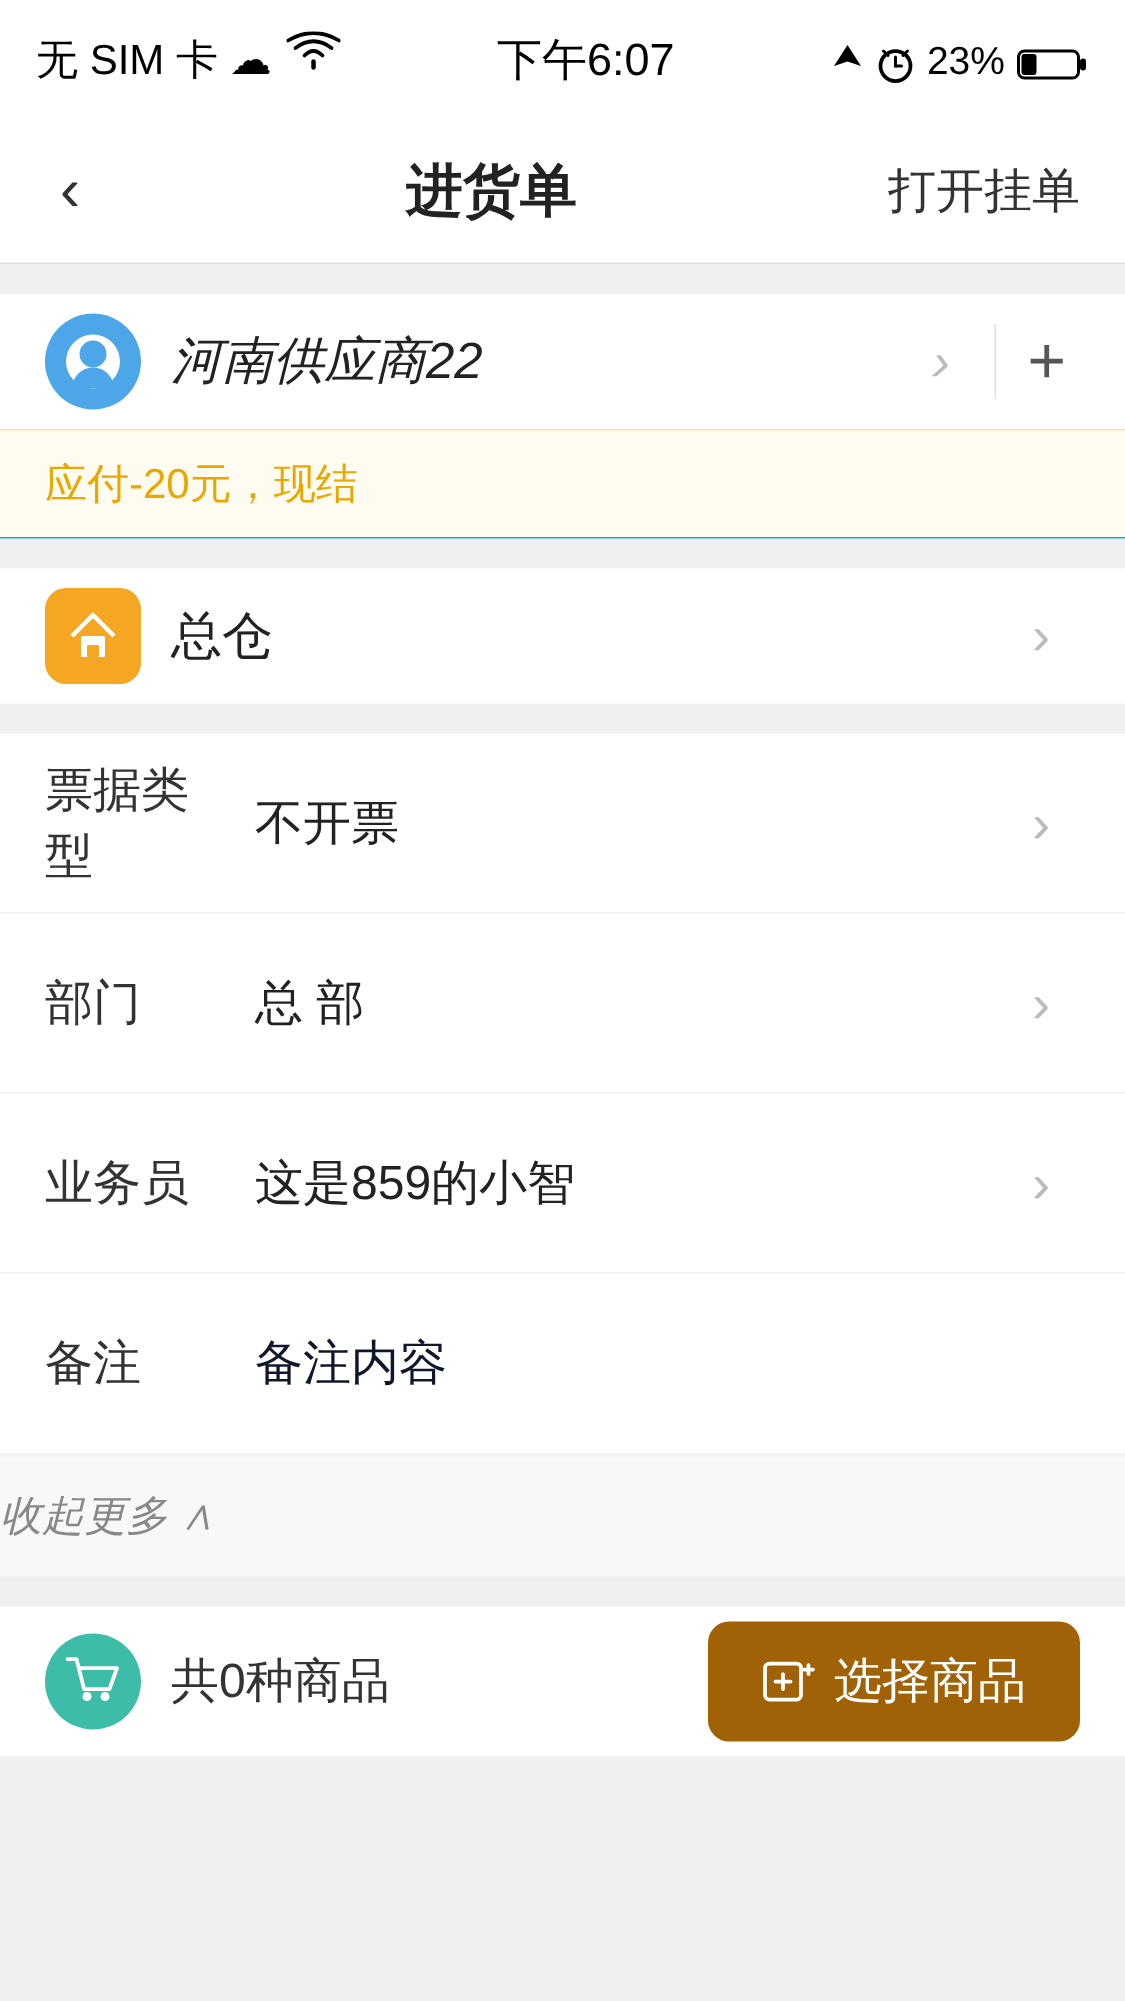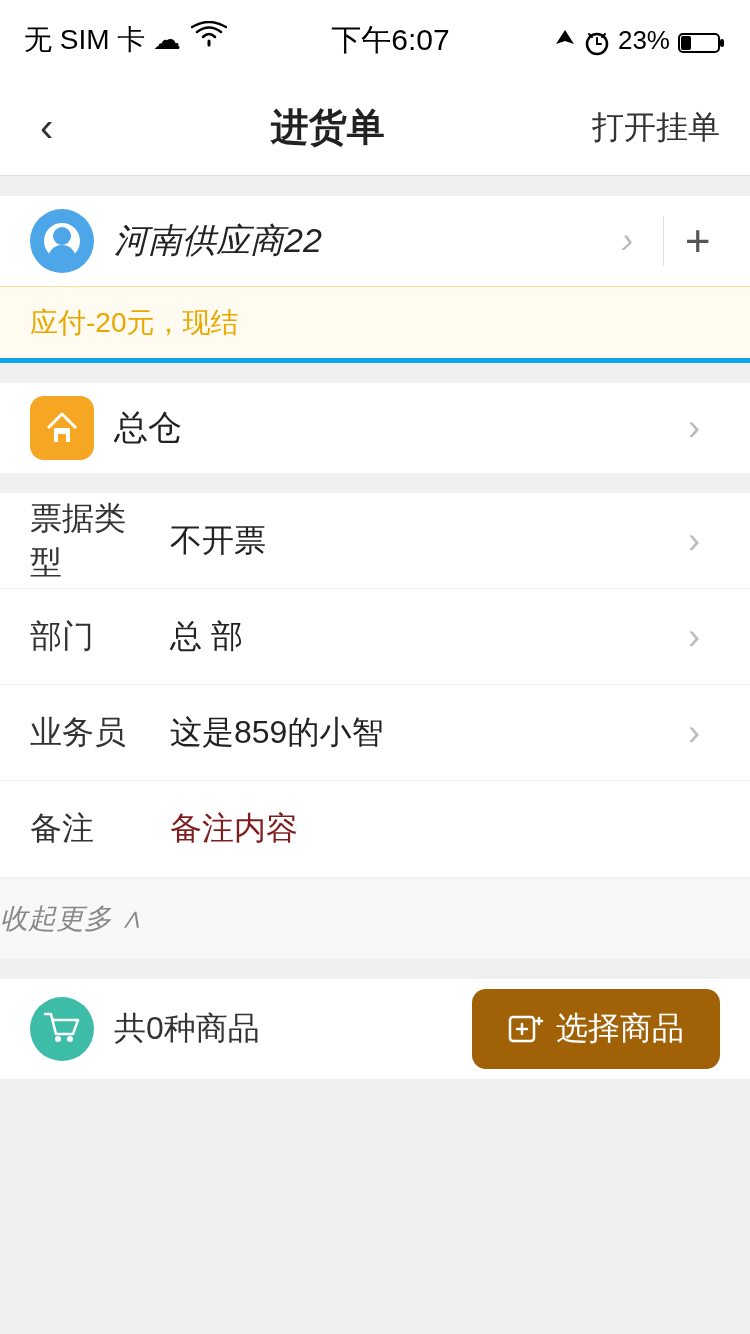--- a/index.html
+++ b/index.html
@@ -147,21 +147,21 @@
       color: #555;
       padding: 0 10px;
       cursor: pointer;
     }
 
     
     .warning-banner {
       background: #fffbf0;
       padding: 16px 30px;
       border-top: 1px solid #f5e0a0;
-      border-bottom: 5px solid #0ea5e9;
+      border-bottom: 1px solid #0ea5e9;
     }
     .warning-text {
       font-size: 28px;
       color: #e8a800;
     }
 
     
     .warehouse-row {
       background: #fff;
       display: flex;
@@ -188,41 +188,41 @@
 
     
     .form-section {
       background: #fff;
       margin-top: 20px;
     }
     .form-row {
       display: flex;
       align-items: center;
       padding: 17px 30px;
-      height: 96px;
+      height: 120px;
       border-bottom: 1px solid #f0f0f0;
     }
     .form-row:last-child {
       border-bottom: none;
     }
     .form-label {
       font-size: 32px;
       color: #333;
       width: 120px;
       flex-shrink: 0;
     }
     .form-value {
       font-size: 32px;
       color: #222;
       flex: 1;
       padding-left: 20px;
     }
     .form-placeholder {
       font-size: 32px;
-      color: #7f1d1d;
+      color: #0f172a;
       flex: 1;
       padding-left: 20px;
     }
 
     
     .collapse-row {
       background: #f8f8f8;
       height: 80px;
       display: flex;
       align-items: center;

